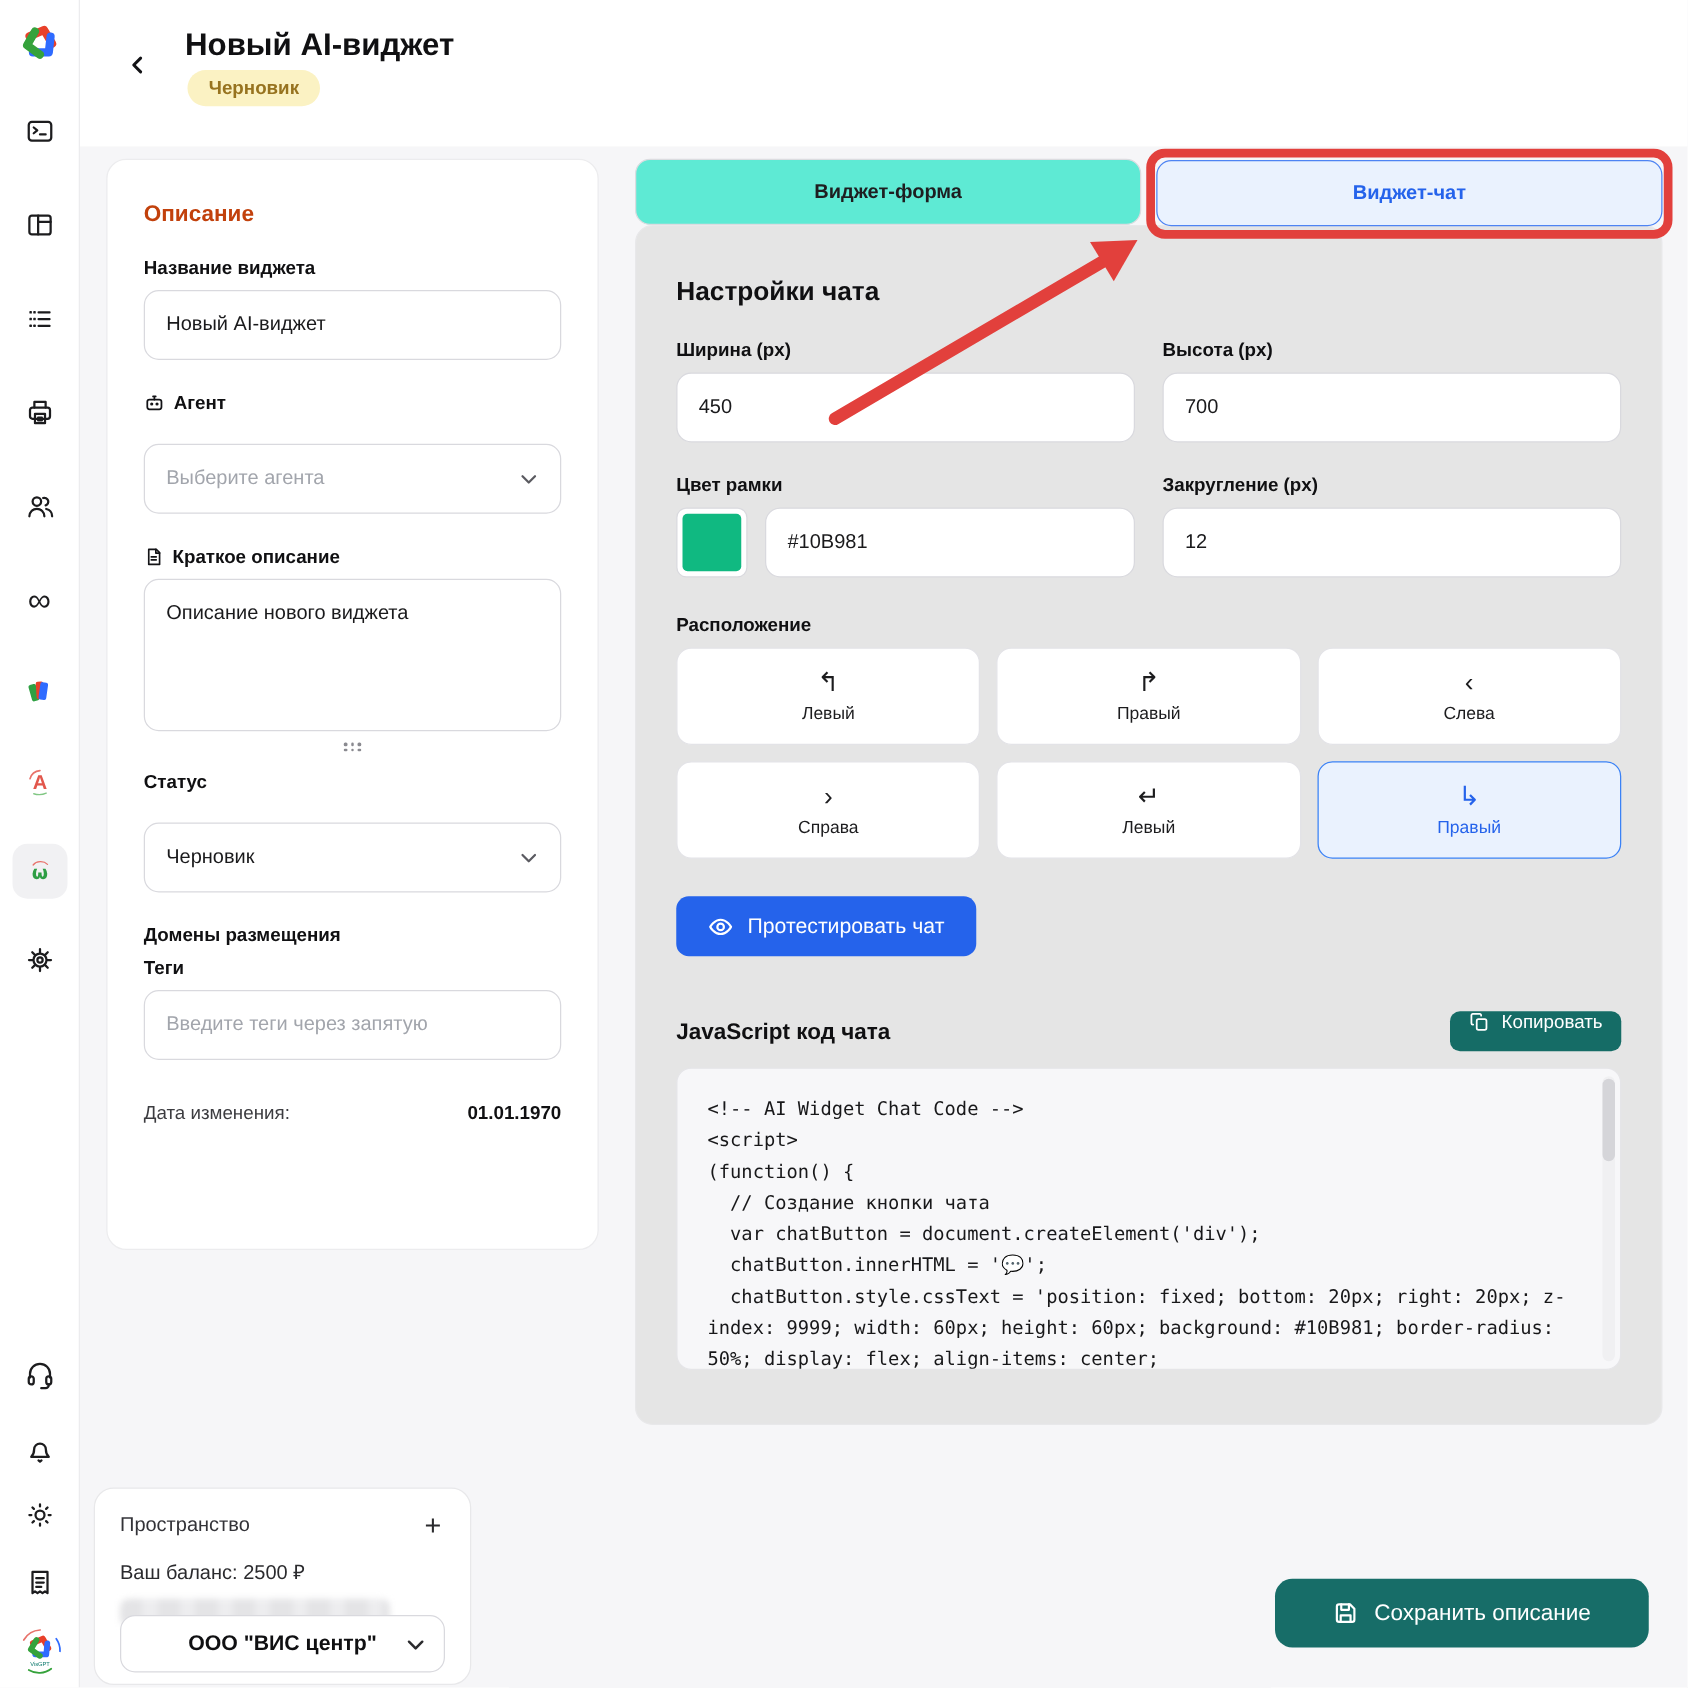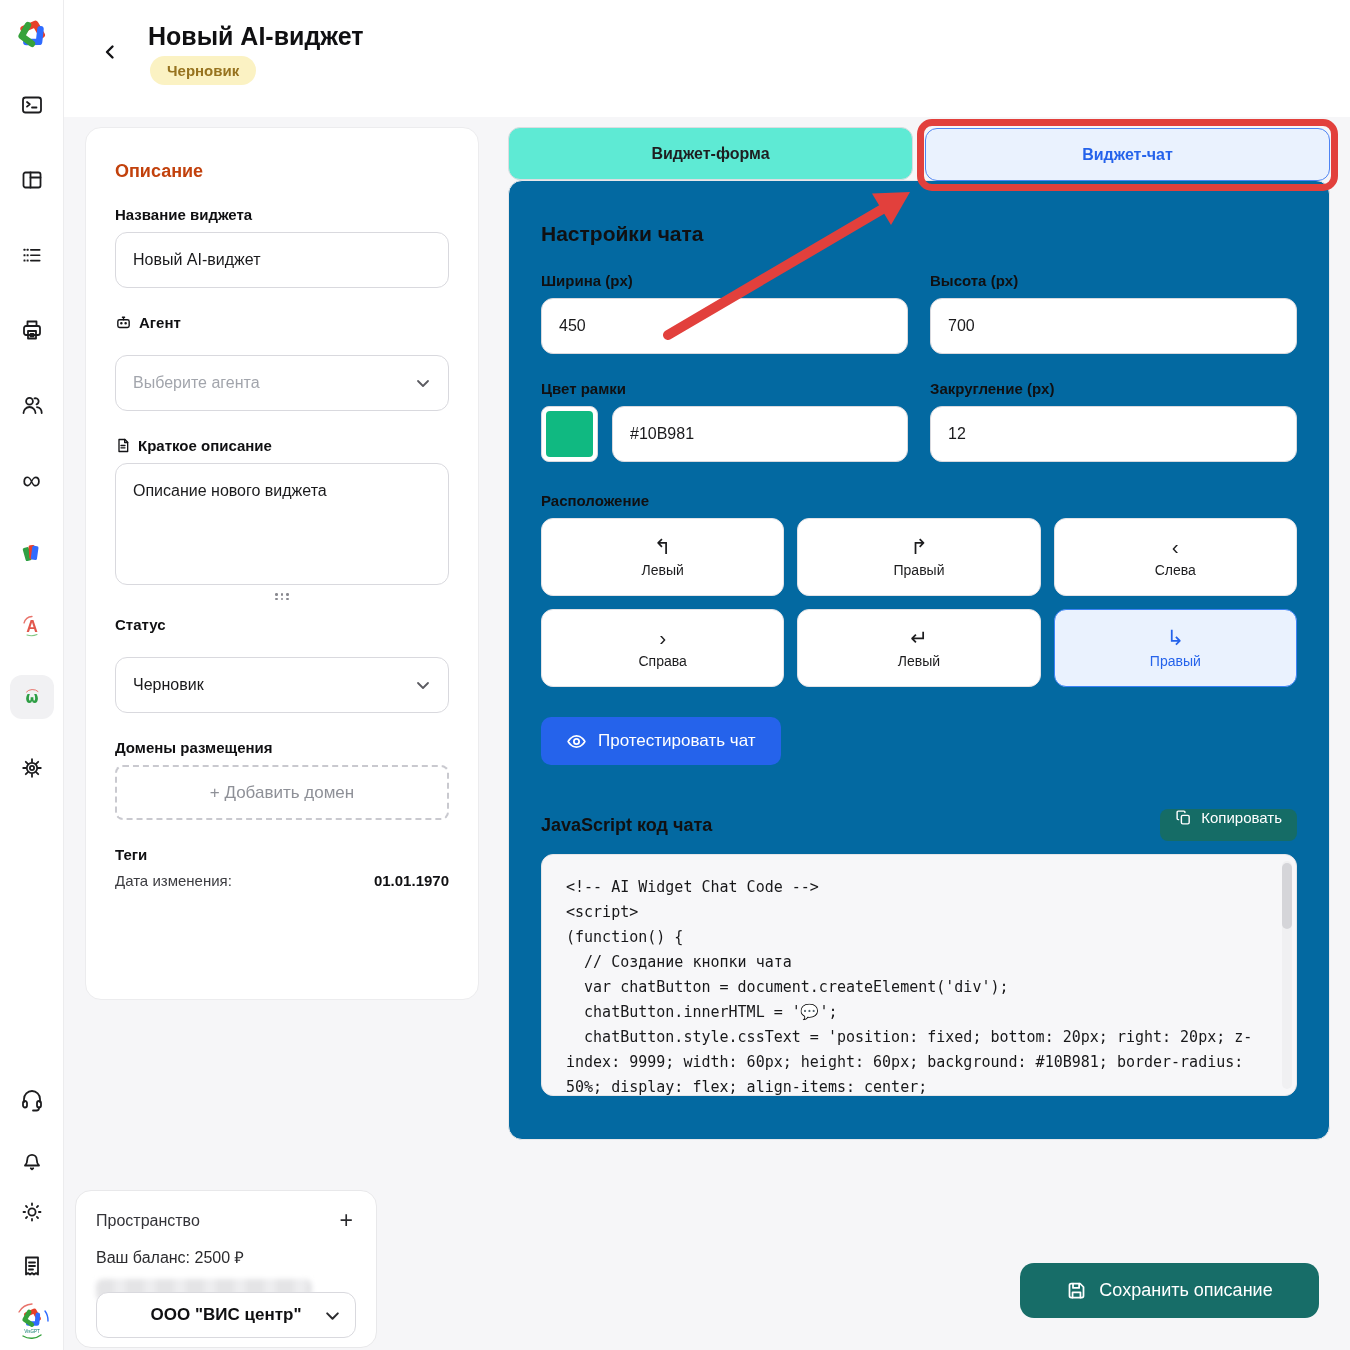--- a/index.html
+++ b/index.html
@@ -63,21 +63,21 @@
     justify-content:center; font-size:16px; font-weight:700; cursor:pointer; z-index:6; }
   .tab-form { left:508px; top:127px; width:405px; background:#5eead4; border:1px solid #DCDCE0; color:#1E1E20; }
   .tab-chat { left:925px; top:128px; width:405px; background:#EAF2FE; border:1.5px solid #4E84F3; color:#2563EB; }
 
   .annotation-box { position:absolute; left:917px; top:119px; width:421px; height:72px;
     border:7px solid #E2403C; border-radius:15px; z-index:9; pointer-events:none; }
   .annotation-arrow { position:absolute; left:640px; top:178px; width:300px; height:175px; z-index:9; pointer-events:none; }
 
   
   .chat-card { position:absolute; left:508px; top:180px; width:822px; height:960px;
-    background:#0369a1; border:1px solid #E8E8EA; border-radius:14px; padding:0 32px; z-index:5; }
+    background:#e5e5e5; border:1px solid #E8E8EA; border-radius:14px; padding:0 32px; z-index:5; }
   .chat-card h2 { font-size:21px; font-weight:800; margin:41px 0 26px; color:#101012; }
   .fields-grid { display:grid; grid-template-columns:1fr 1fr; column-gap:22px; row-gap:26px; }
   .color-row { display:flex; gap:14px; }
   .swatch-wrap { width:57px; height:56px; border:1px solid #D9D9DE; border-radius:8px; padding:4px; cursor:pointer; background:#fff; }
   .swatch { width:100%; height:100%; border-radius:4px; }
   .pos-label { margin-top:30px; }
   .pos-grid { display:grid; grid-template-columns:1fr 1fr 1fr; gap:13px; }
   .pos-btn { height:78px; background:#fff; border:1px solid #E3E3E7; border-radius:12px;
     display:flex; flex-direction:column; align-items:center; justify-content:center; gap:5px; cursor:pointer; }
   .pos-btn .arrow { font-size:21px; line-height:1; color:#1C1C1E; }
@@ -327,23 +327,23 @@
 
   <div class="field-label">Статус</div>
   <div class="sel mb26">
     <span>Черновик</span>
     <svg width="16" height="16" viewBox="0 0 16 16" fill="none" stroke="#5B5B61" stroke-width="1.8" stroke-linecap="round" stroke-linejoin="round">
         <path d="M3 6l5 5 5-5"></path>
       </svg>
   </div>
 
   <div class="field-label">Домены размещения</div>
-  <div class="dashed-box">+ Добавить домен</div>
 
   <div class="field-label">Теги</div>
+  <input class="tb" style="margin-bottom: 28px;" placeholder="Введите теги через запятую">
 
   <div class="date-row">
     <span class="lbl">Дата изменения:</span>
     <span class="val">01.01.1970</span>
   </div>
 </section>
 
 <div class="tab tab-form">
   <span>Виджет-форма</span>
 </div>

